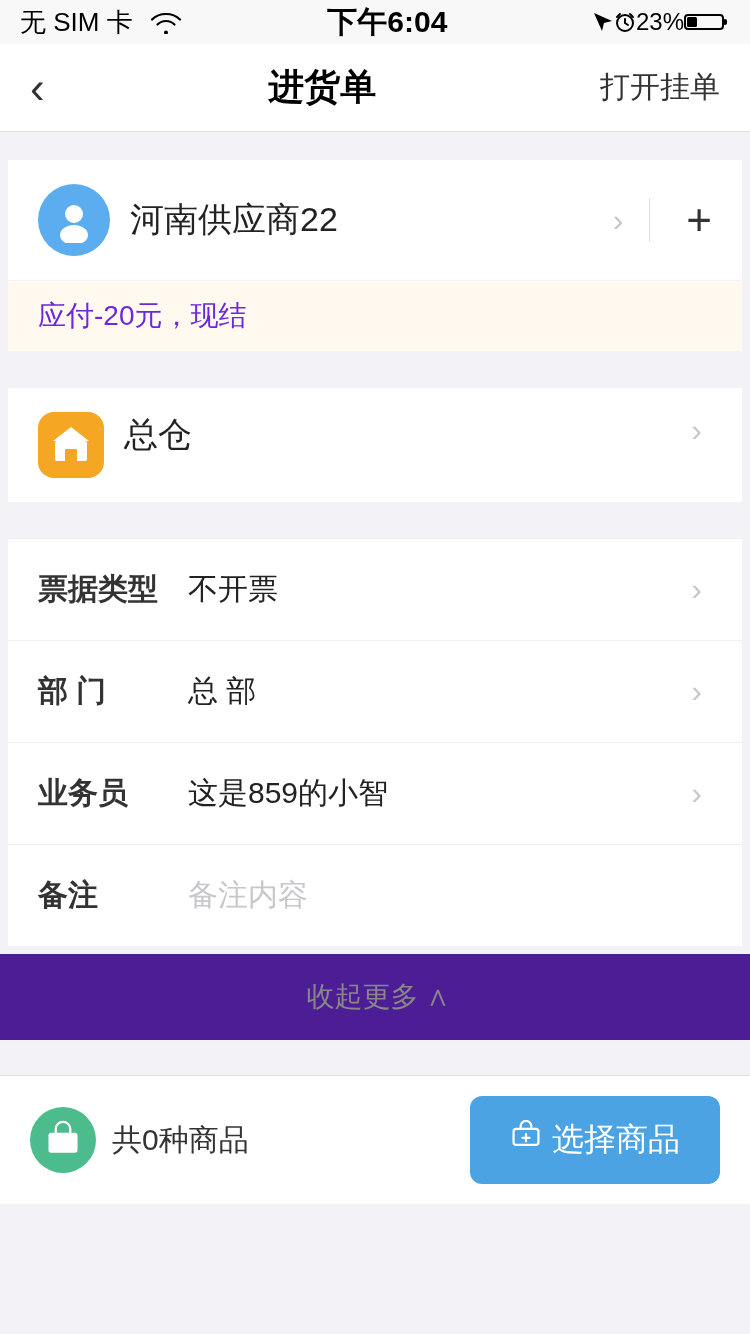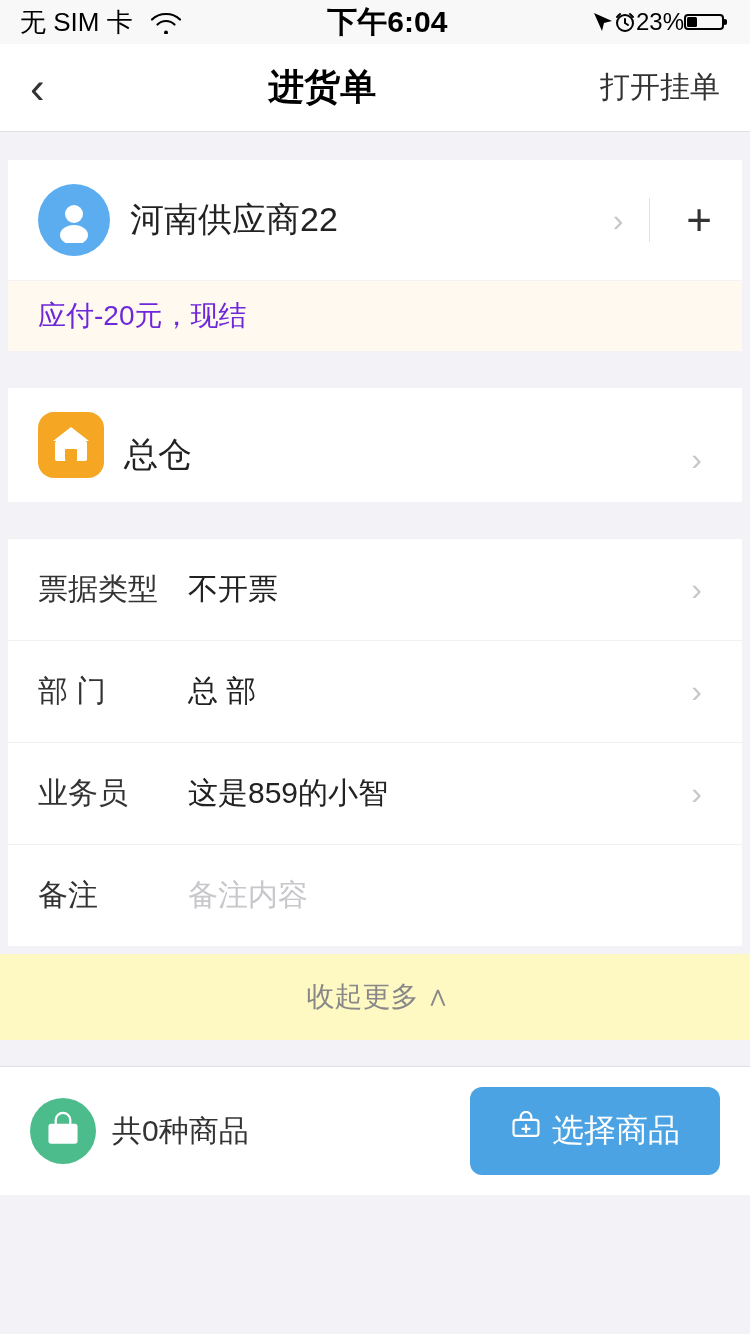--- a/index.html
+++ b/index.html
@@ -132,21 +132,21 @@
       background: #fff9f0;
       padding: 16px 30px;
       font-size: 28px;
       color: #6d28d9;
       border-bottom: 1px solid #f2f2f7;
     }
 
     
     .warehouse-row {
       display: flex;
-      align-items: flex-end;
+      align-items: flex-start;
       padding: 24px 30px;
       background: #fff;
     }
     .warehouse-icon {
       width: 66px;
       height: 66px;
       border-radius: 16px;
       background: #f5a623;
       display: flex;
       align-items: center;
@@ -171,57 +171,58 @@
       padding: 30px 30px;
       background: #fff;
       border-top: 1px solid #f0f0f0;
       min-height: 96px;
     }
     .form-label {
       font-size: 30px;
       color: #333;
       width: 120px;
       flex-shrink: 0;
+      font-weight: bold;
     }
     .form-value {
       flex: 1;
       font-size: 30px;
       color: #222;
       padding-left: 30px;
     }
     .form-placeholder {
       flex: 1;
       font-size: 30px;
       color: #c7c7cc;
       padding-left: 30px;
     }
 
     
     .collapse-row {
       display: flex;
       align-items: flex-end;
       justify-content: center;
       padding: 24px 30px;
-      background: #fef9c3;
+      background: #4c1d95;
       font-size: 28px;
       color: #888;
       cursor: pointer;
     }
     .collapse-row span {
       margin-left: 6px;
     }
 
     
     .bottom-bar {
       display: flex;
       align-items: center;
       padding: 20px 30px;
       background: #fff;
       border-top: 1px solid #e0e0e0;
-      margin-top: 26px;
+      margin-top: 35px;
     }
     .product-icon {
       width: 66px;
       height: 66px;
       border-radius: 50%;
       background: #4cbc8c;
       display: flex;
       align-items: center;
       justify-content: center;
       margin-right: 16px;

